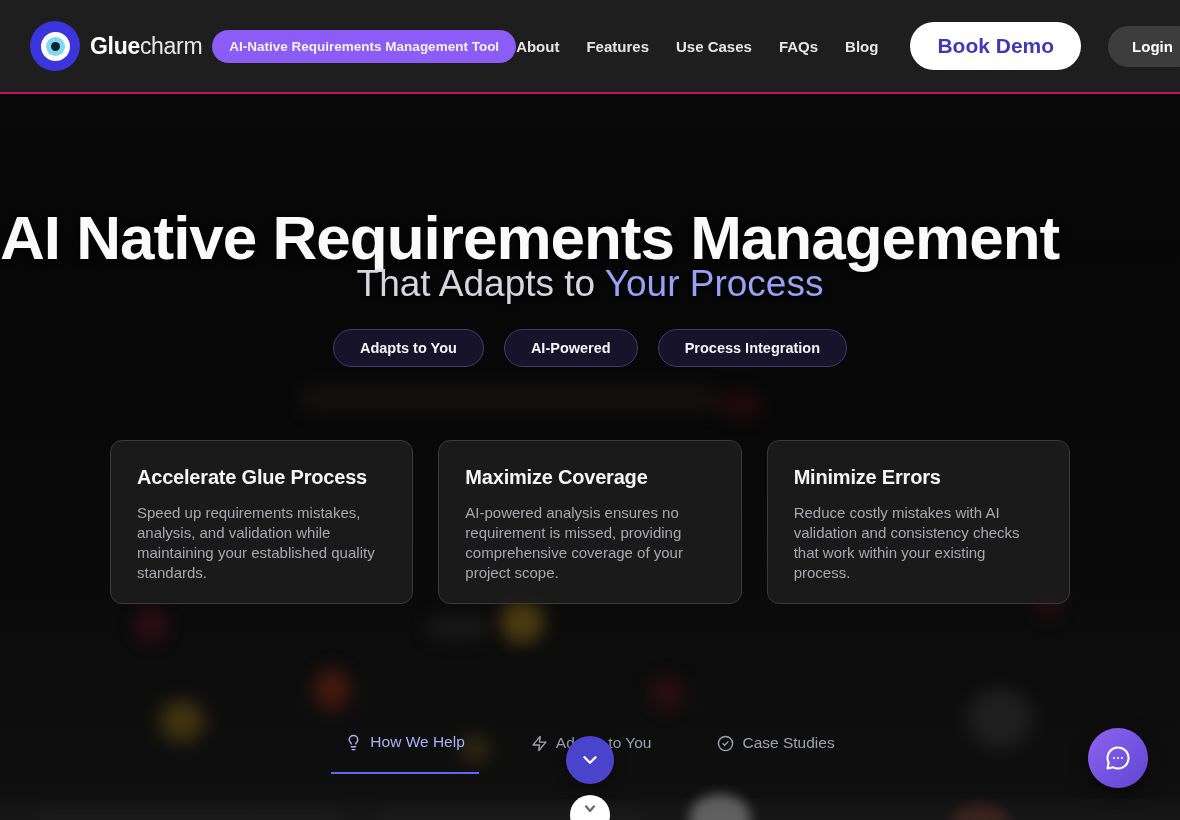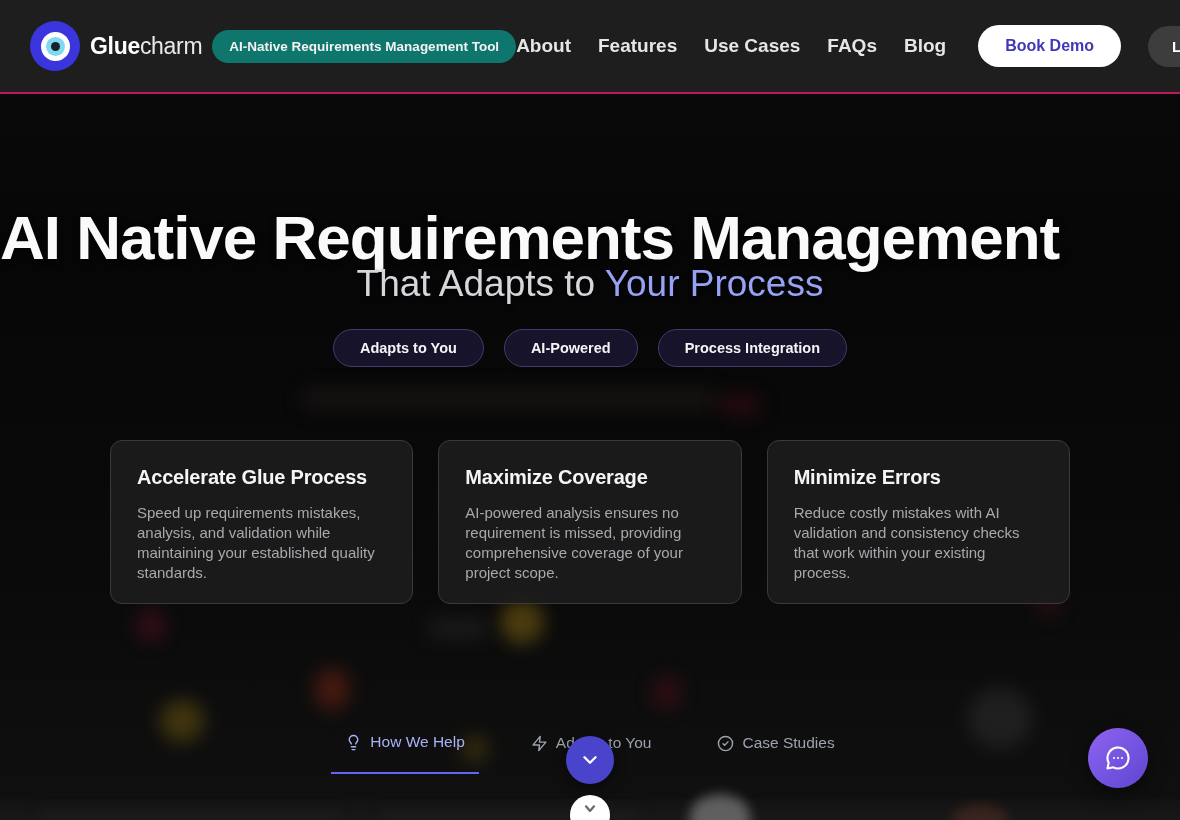--- a/index.html
+++ b/index.html
@@ -37,25 +37,25 @@
   .logo { width:50px; height:50px; border-radius:50%; background:#3b35de;
       display:flex; align-items:center; justify-content:center; flex:none; }
   .logo .eye-white { width:29px; height:29px; border-radius:50%; background:#ffffff;
       display:flex; align-items:center; justify-content:center; }
   .logo .eye-cyan { width:19px; height:19px; border-radius:50%; background:#7fd9ef;
       display:flex; align-items:center; justify-content:center; }
   .logo .eye-pupil { width:9px; height:9px; border-radius:50%; background:#16222e; }
   .brand { margin-left:10px; font-size:23px; color:#ffffff; letter-spacing:-0.3px; white-space:nowrap; }
   .brand .bold { font-weight:700; }
   .brand .light { font-weight:400; color:#e9e9e9; }
-  .brand-badge { margin-left:10px; background:#0f766e; border-radius:20px; padding:9px 17px;
+  .brand-badge { margin-left:10px; background:#8b5cf6; border-radius:20px; padding:9px 17px;
       font-size:13.5px; font-weight:700; color:#f2f2f2; white-space:nowrap;text-align:center; }
   .nav { margin-left:auto; display:flex; align-items:center; gap:27px; }
-  .nav a { color:#e6e6e6; font-size:19px; font-weight:600; text-decoration:none; white-space:nowrap; cursor:pointer; }
-  .btn-book { margin-left:5px; background:#ffffff; color:#4038b8; font-size:16px; font-weight:700;
+  .nav a { color:#e6e6e6; font-size:15px; font-weight:600; text-decoration:none; white-space:nowrap; cursor:pointer; }
+  .btn-book { margin-left:5px; background:#ffffff; color:#4038b8; font-size:21px; font-weight:700;
       border:none; border-radius:24px; padding:12px 27px; cursor:pointer; white-space:nowrap; }
   .btn-login { background:#3d3d3d; color:#ffffff; font-size:15px; font-weight:700;
       border:none; border-radius:24px; padding:12px 24px; cursor:pointer; white-space:nowrap; }
 
   
   .hero-title { position:absolute; left:0; top:202px; width:1180px; text-align:left;
       font-size:62px; font-weight:700; color:#fafafa; letter-spacing:-1px; z-index:5;
       text-shadow:0 2px 6px rgba(0,0,0,.6); }
   .hero-sub { position:absolute; left:0; top:263px; width:1180px; text-align:center;
       font-size:37px; font-weight:400; color:#d6d6dc; z-index:5; text-shadow:0 2px 5px rgba(0,0,0,.6); }

